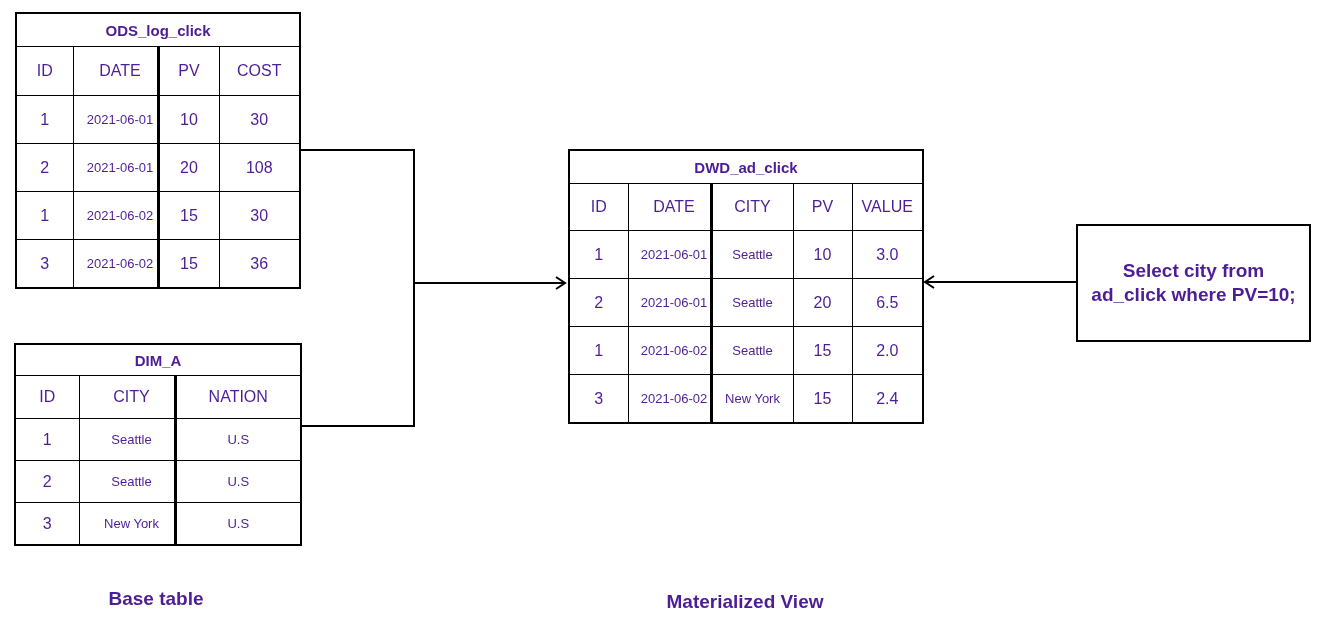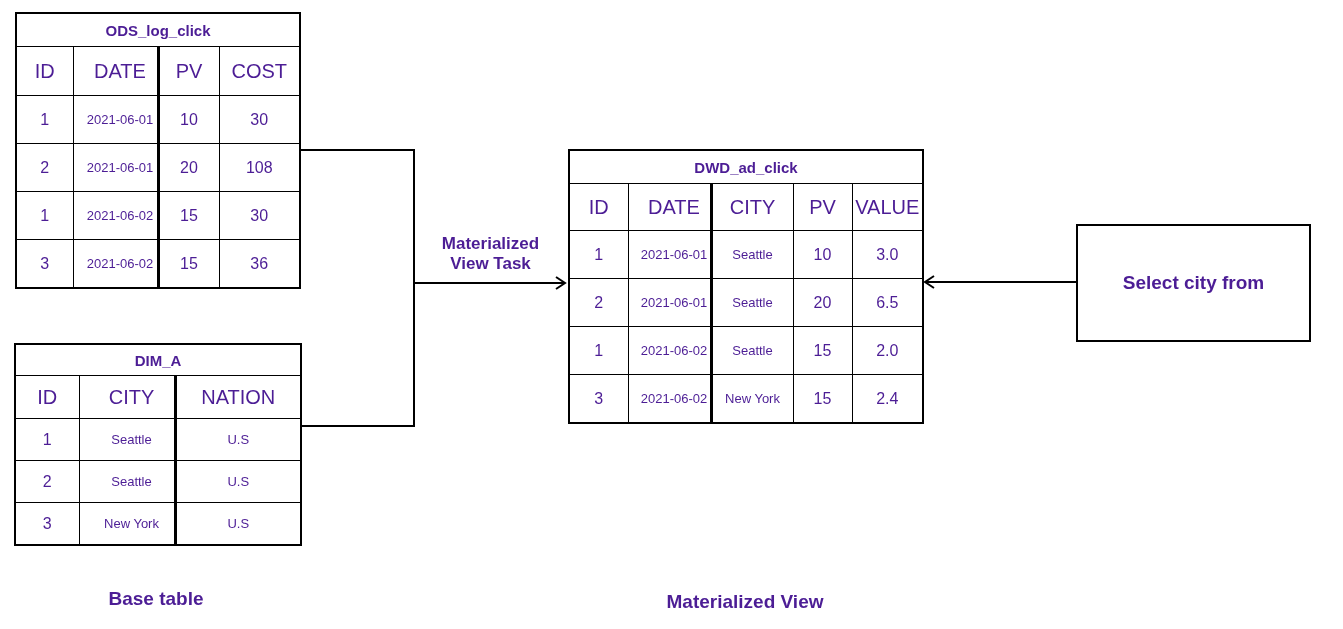--- a/index.html
+++ b/index.html
@@ -37,21 +37,21 @@
     vertical-align: middle;
     padding: 0;
     overflow: hidden;
     white-space: nowrap;
   }
   .dbtable td.thick { border-right-width: 3px; padding-left: 10px; }
   .dbtable td.title {
     font-weight: bold;
     font-size: 15px;
   }
-  .dbtable td.hdr { font-size: 20px; }
+  .dbtable td.hdr { font-size: 16px; }
   .dbtable td.cell { font-size: 16px; }
   .dbtable td.cell.small { font-size: 13px; }
 
   .ods { left: 15px; top: 12px; }
   .ods td.title { height: 32px; }
   .ods td.hdr   { height: 48px; }
   .ods td.cell  { height: 47px; }
 
   .dim { left: 14px; top: 327px; margin-top: 16px; }
   .dim td.title { height: 30px; }
@@ -243,28 +243,25 @@
             <td class="cell">3</td>
             <td class="cell small thick">2021-06-02</td>
             <td class="cell small">New York</td>
             <td class="cell">15</td>
             <td class="cell">2.4</td>
           </tr>
         </tbody>
       </table>
     </div>
 
-  <div class="task-label">
-    <div>Materialized</div>
-    <div>View Task</div>
-  </div>
 
   <div class="query-box">
     <div class="query-text">
       <div>Select city from</div>
+      <div>ad_click where PV=10;</div>
     </div>
   </div>
 
   <div class="caption caption-mv">Materialized View</div>
 
   <div class="caption caption-base">Base table</div>
 
 </div>
 
 </body></html>

